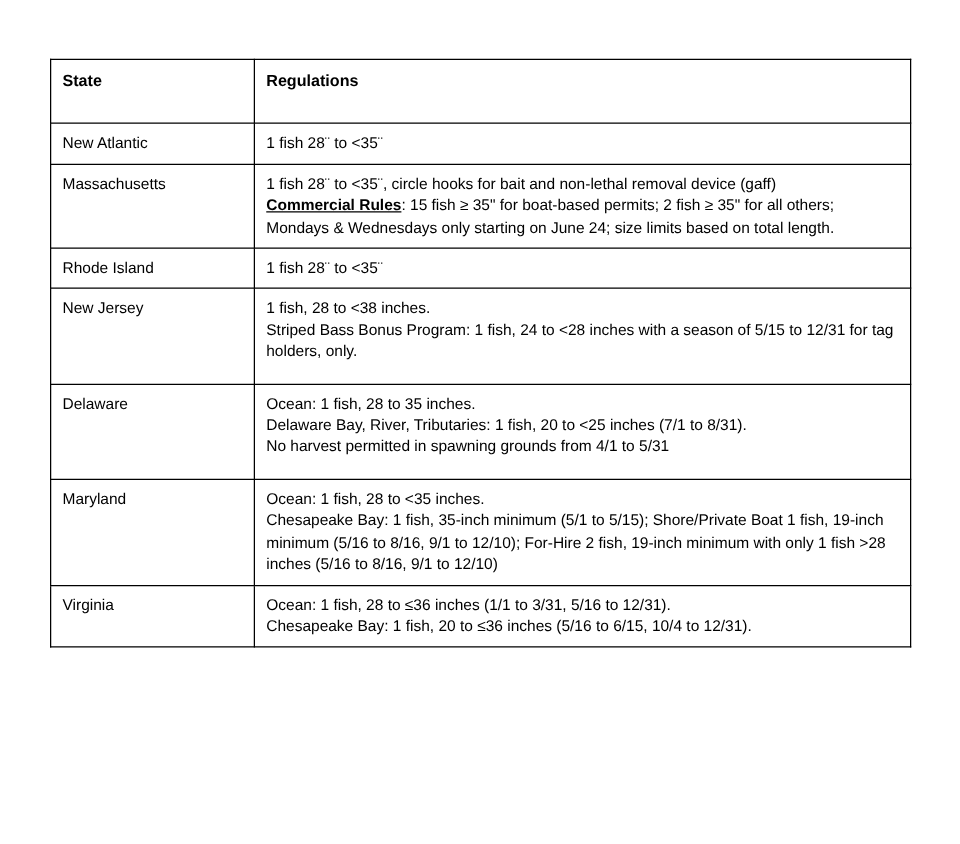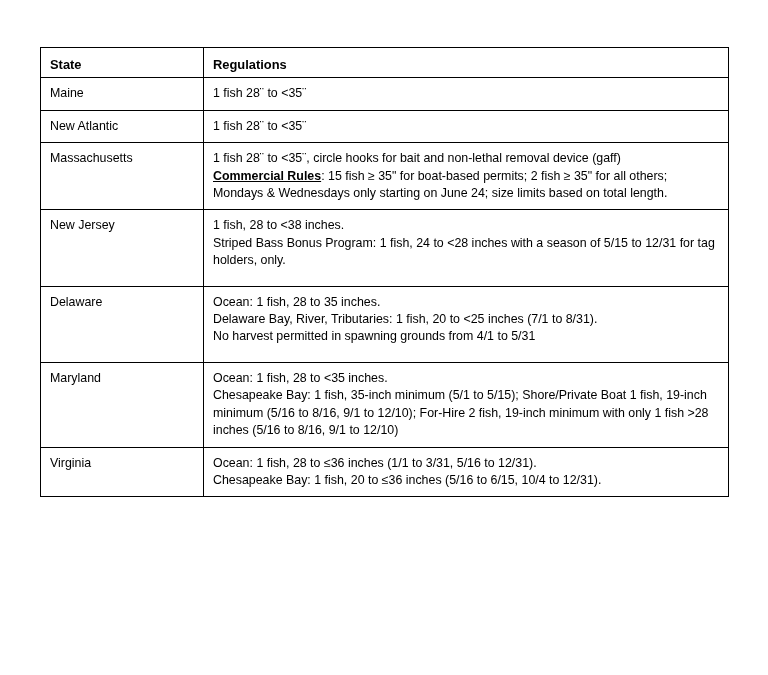--- a/index.html
+++ b/index.html
@@ -56,21 +56,21 @@
     line-height: 17.4px;
     padding: 7px 8px 7px 9px;
     text-align: left;
     background: #ffffff;
   }
 
   .reg-table thead th {
     font-weight: bold;
     font-size: 12.9px;
     padding-top: 8px;
-    padding-bottom: 4px;
+    padding-bottom: 25px;
   }
 
   .reg-table td.state-cell {
     font-weight: normal;
     white-space: nowrap;
   }
 
   .reg-table td.regs-cell {
     padding-right: 6px;
   }
@@ -97,43 +97,43 @@
       <col class="col-regs">
     </colgroup>
     <thead>
       <tr>
         <th>State</th>
         <th>Regulations</th>
       </tr>
     </thead>
     <tbody>
 
-      <tr>
-        <td class="state-cell">Maine</td>
-        <td class="regs-cell">
-          <span class="line">1 fish 28¨ to &lt;35¨</span>
-        </td>
-      </tr>
 
       <tr>
         <td class="state-cell">New Atlantic</td>
         <td class="regs-cell">
           <span class="line">1 fish 28¨ to &lt;35¨</span>
         </td>
       </tr>
 
       <tr>
         <td class="state-cell">Massachusetts</td>
         <td class="regs-cell">
           <span class="line">1 fish 28¨ to &lt;35¨, circle hooks for bait and non-lethal removal device (gaff)</span>
           <span class="line"><span class="emph">Commercial Rules</span><span>: 15 fish ≥ 35" for boat-based permits; 2 fish ≥ 35" for all others;</span></span>
           <span class="line">Mondays &amp; Wednesdays only starting on June 24; size limits based on total length.</span>
         </td>
       </tr>
 
+      <tr>
+        <td class="state-cell">Rhode Island</td>
+        <td class="regs-cell">
+          <span class="line">1 fish 28¨ to &lt;35¨</span>
+        </td>
+      </tr>
 
 
 
       <tr class="pad-1">
         <td class="state-cell">New Jersey</td>
         <td class="regs-cell">
           <span class="line">1 fish, 28 to &lt;38 inches.</span>
           <span class="line">Striped Bass Bonus Program: 1 fish, 24 to &lt;28 inches with a season of 5/15 to 12/31 for tag holders, only.</span>
         </td>
       </tr>

